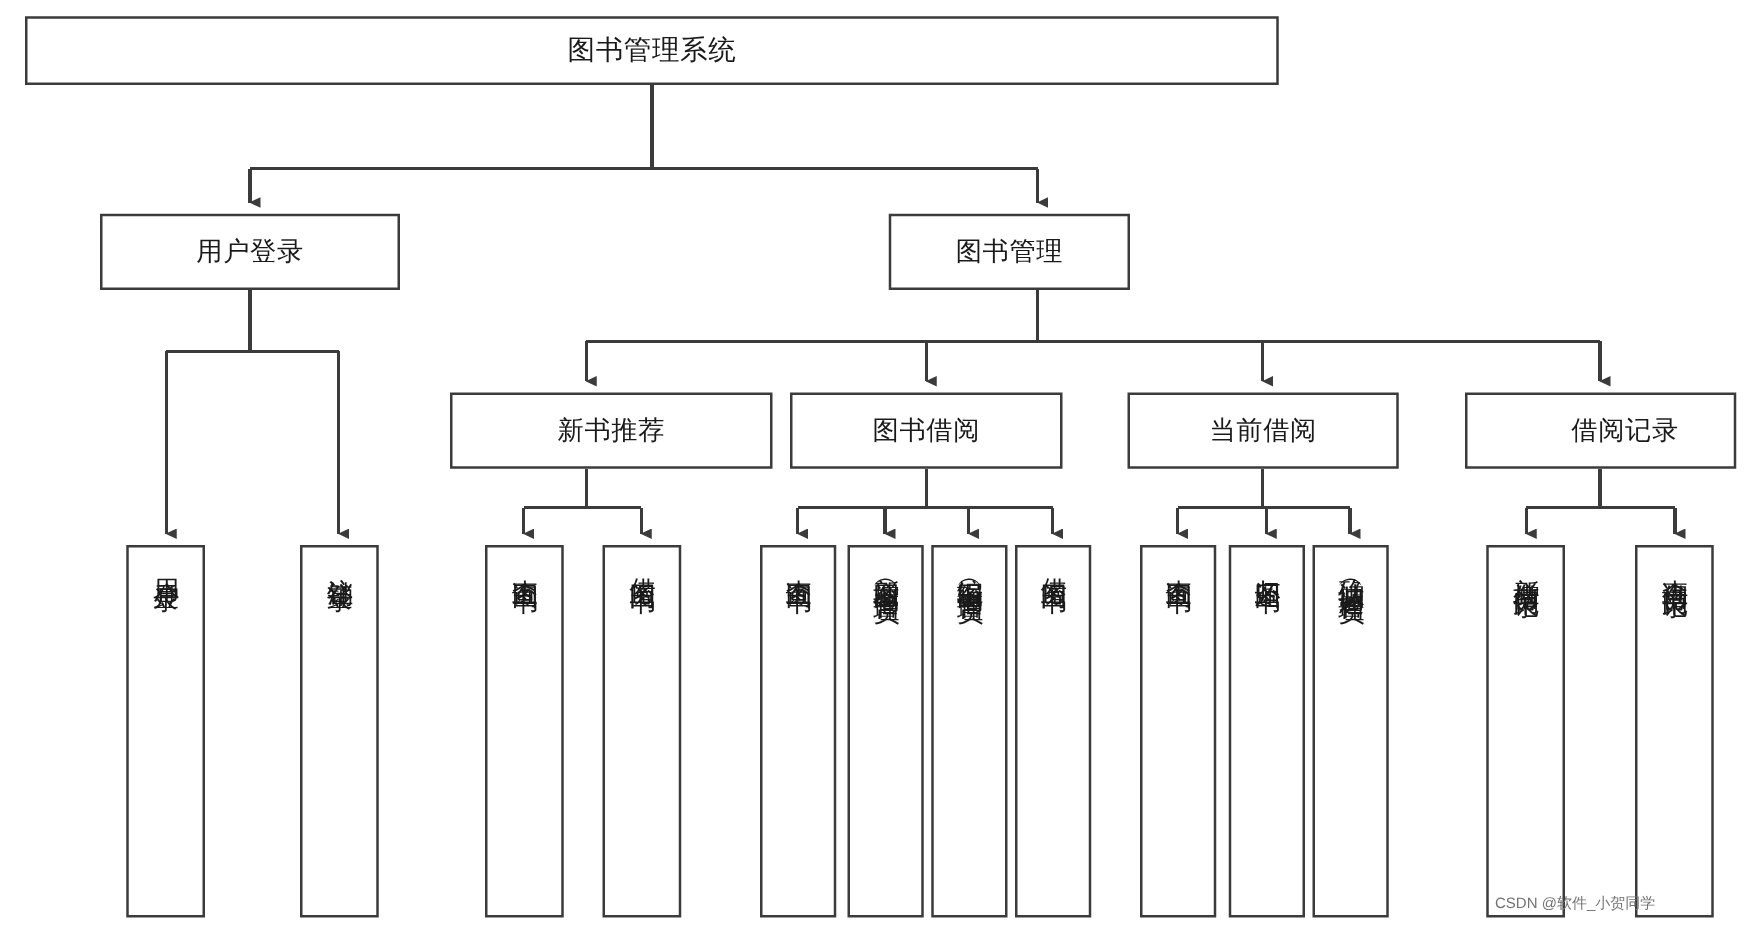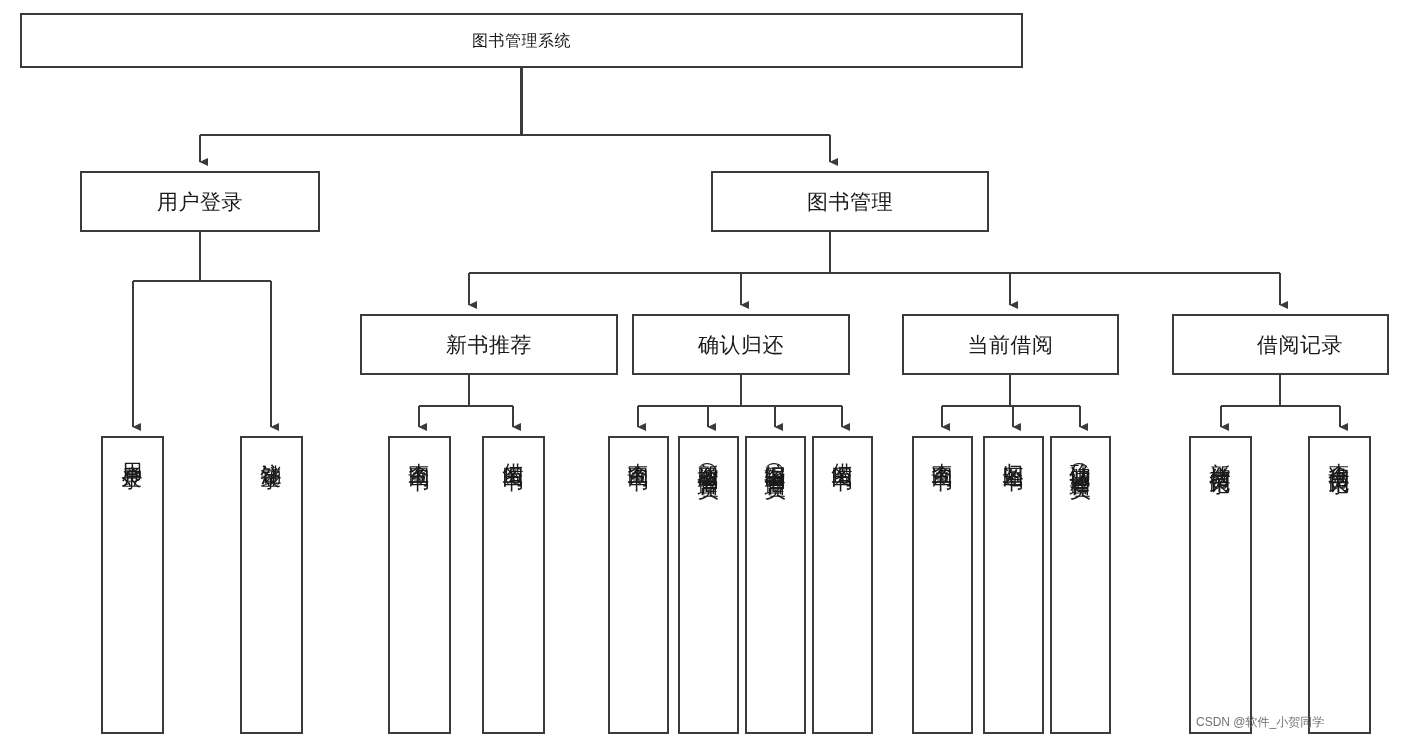--- a/index.html
+++ b/index.html
@@ -54,21 +54,21 @@
     justify-content: center;
     padding-top: 8px;
   }
   .node.vertical .label {
     writing-mode: vertical-rl;
     text-orientation: upright;
     font-size: 21px;
     letter-spacing: 2.5px;
     line-height: 1;
   }
-  .node.root .label { font-size: 16px; }
+  .node.root .label { font-size: 22px; }
   .watermark {
     position: absolute;
     left: 1196px;
     top: 714px;
     font-size: 12px;
     color: #737373;
     white-space: nowrap;
     font-family: "Liberation Sans", "DejaVu Sans", sans-serif;
   }
 </style>
@@ -130,29 +130,29 @@
     </g>
   </svg>
 
   <div class="node horizontal root" style="left:20px; top:13px; width:1003px; height:55px;">
     <span class="label">图书管理系统</span>
   </div>
 
   <div class="node horizontal" style="left:80px; top:171px; width:240px; height:61px;">
     <span class="label">用户登录</span>
   </div>
-  <div class="node horizontal" style="left:711px; top:171px; width:278px; height:61px;justify-content:center;">
+  <div class="node horizontal" style="left:711px; top:171px; width:193px; height:61px;justify-content:center;">
     <span class="label">图书管理</span>
   </div>
 
   <div class="node horizontal" style="left:360px; top:314px; width:258px; height:61px;">
     <span class="label">新书推荐</span>
   </div>
   <div class="node horizontal" style="left:632px; top:314px; width:218px; height:61px;">
-    <span class="label">确认归还</span>
+    <span class="label">图书借阅</span>
   </div>
   <div class="node horizontal" style="left:902px; top:314px; width:217px; height:61px;">
     <span class="label">当前借阅</span>
   </div>
   <div class="node horizontal" style="left:1172px; top:314px; width:217px; height:61px;padding-left:39px;">
     <span class="label">借阅记录</span>
   </div>
 
   <div class="node vertical" style="left:101px; top:436px; width:63px; height:298px;">
     <span class="label">用户登录</span>

